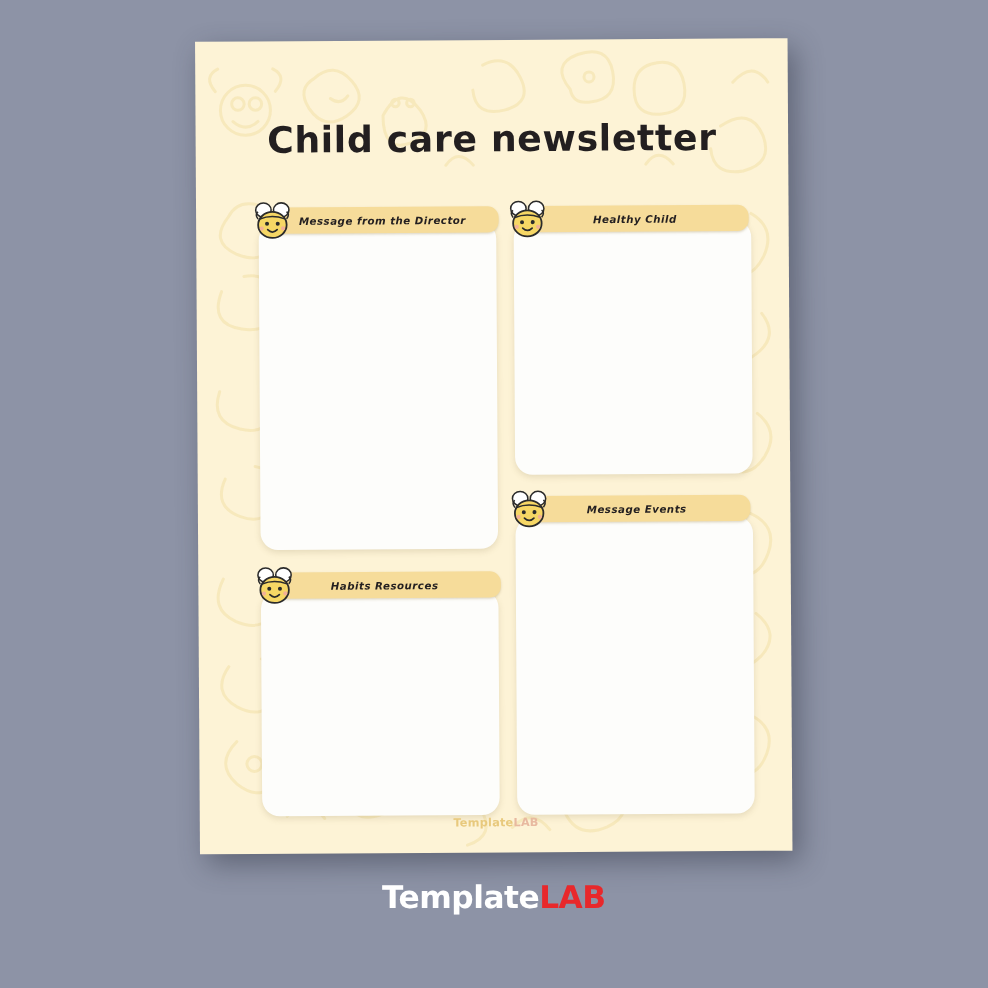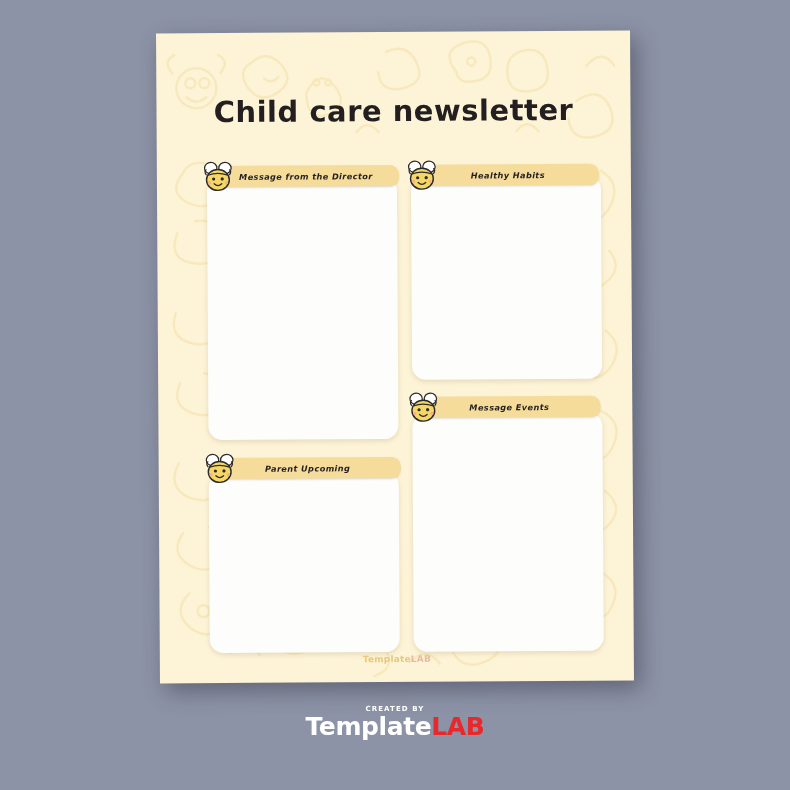--- a/index.html
+++ b/index.html
@@ -212,24 +212,24 @@
 
     <div class="card c1"></div>
     <div class="card c2"></div>
     <div class="card c3"></div>
     <div class="card c4"></div>
 
     <div class="banner b1">
       <span>Message from the Director</span>
     </div>
     <div class="banner b2">
-      <span>Healthy Habits</span>
+      <span>Healthy Child</span>
     </div>
     <div class="banner b3">
-      <span>Parent Upcoming</span>
+      <span>Habits Resources</span>
     </div>
     <div class="banner b4">
       <span>Message Events</span>
     </div>
 
     <div class="bee bee1">
       <svg viewBox="0 0 40 40" xmlns="http://www.w3.org/2000/svg">
         <g>
           <ellipse cx="12.5" cy="10.5" rx="6.5" ry="6" fill="#ffffff" stroke="#2b2b2b" stroke-width="1.3"></ellipse>
           <ellipse cx="27.5" cy="10.5" rx="6.5" ry="6" fill="#ffffff" stroke="#2b2b2b" stroke-width="1.3"></ellipse>
@@ -297,19 +297,18 @@
       </svg>
     </div>
 
     <div class="sheet-logo">
       <span>Template</span><span class="lab">LAB</span>
     </div>
 
   </div>
 
   <div class="brand">
-    <div class="created">CREATED BY</div>
     <div class="name">
       <span>Template</span><span class="lab">LAB</span>
     </div>
   </div>
 
 </div>
 
 </body></html>

